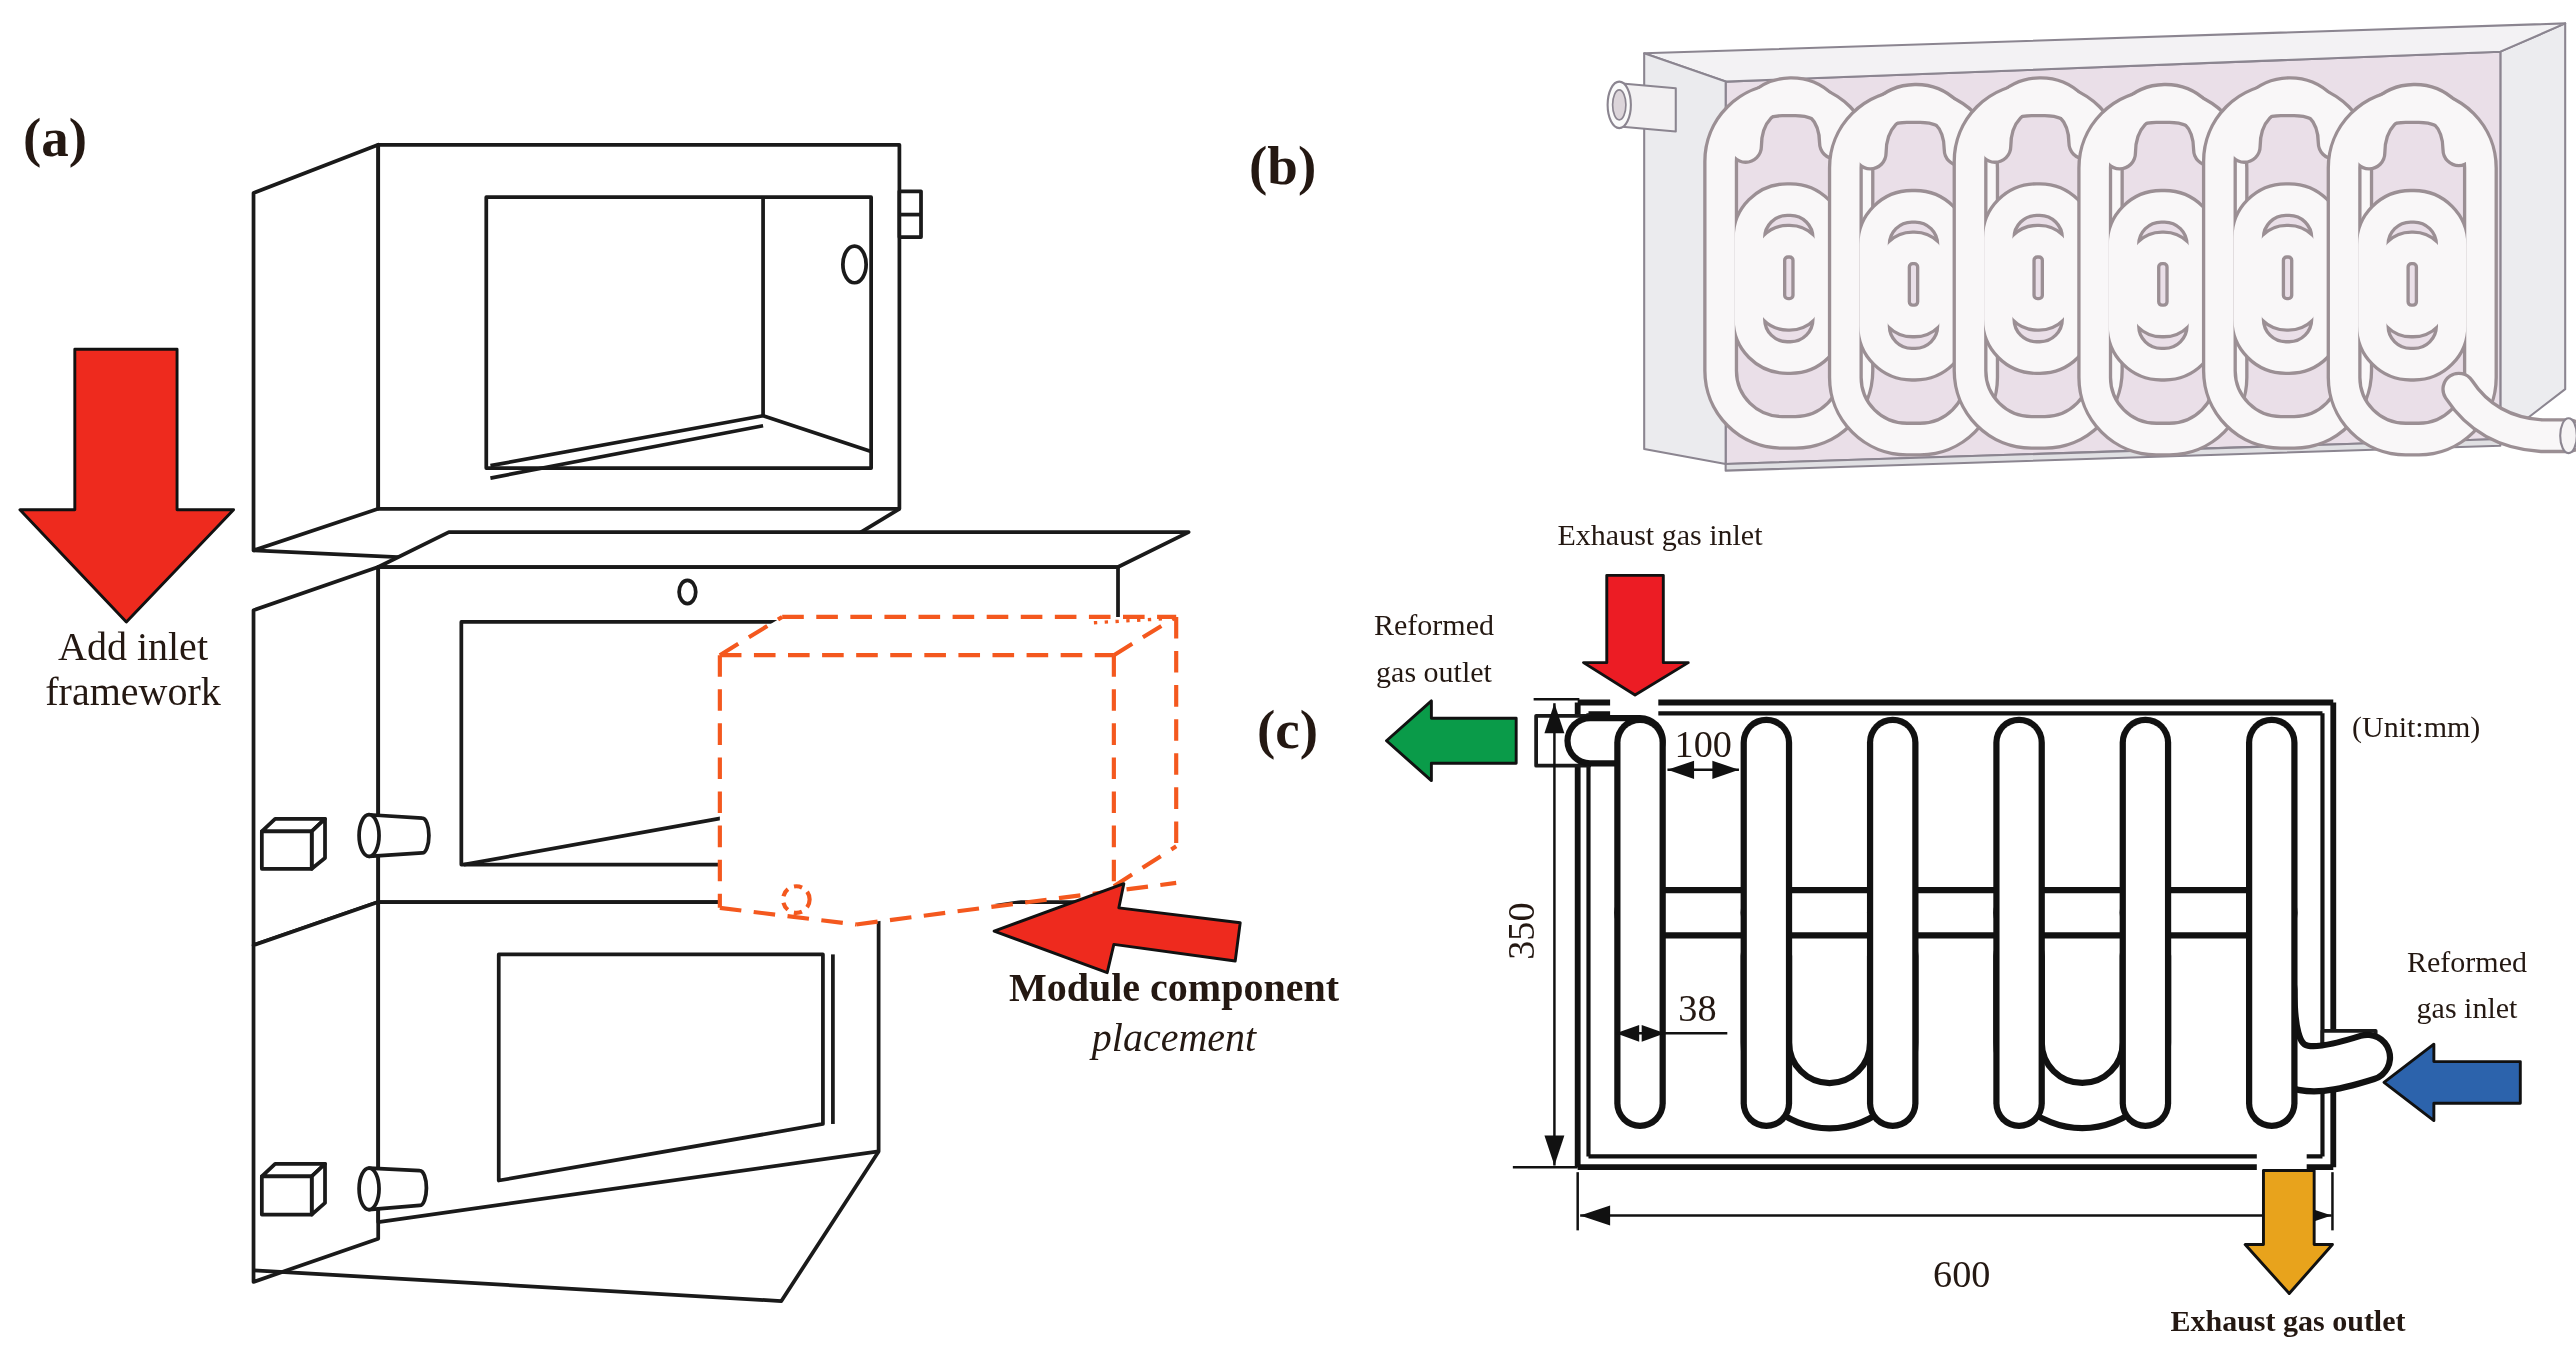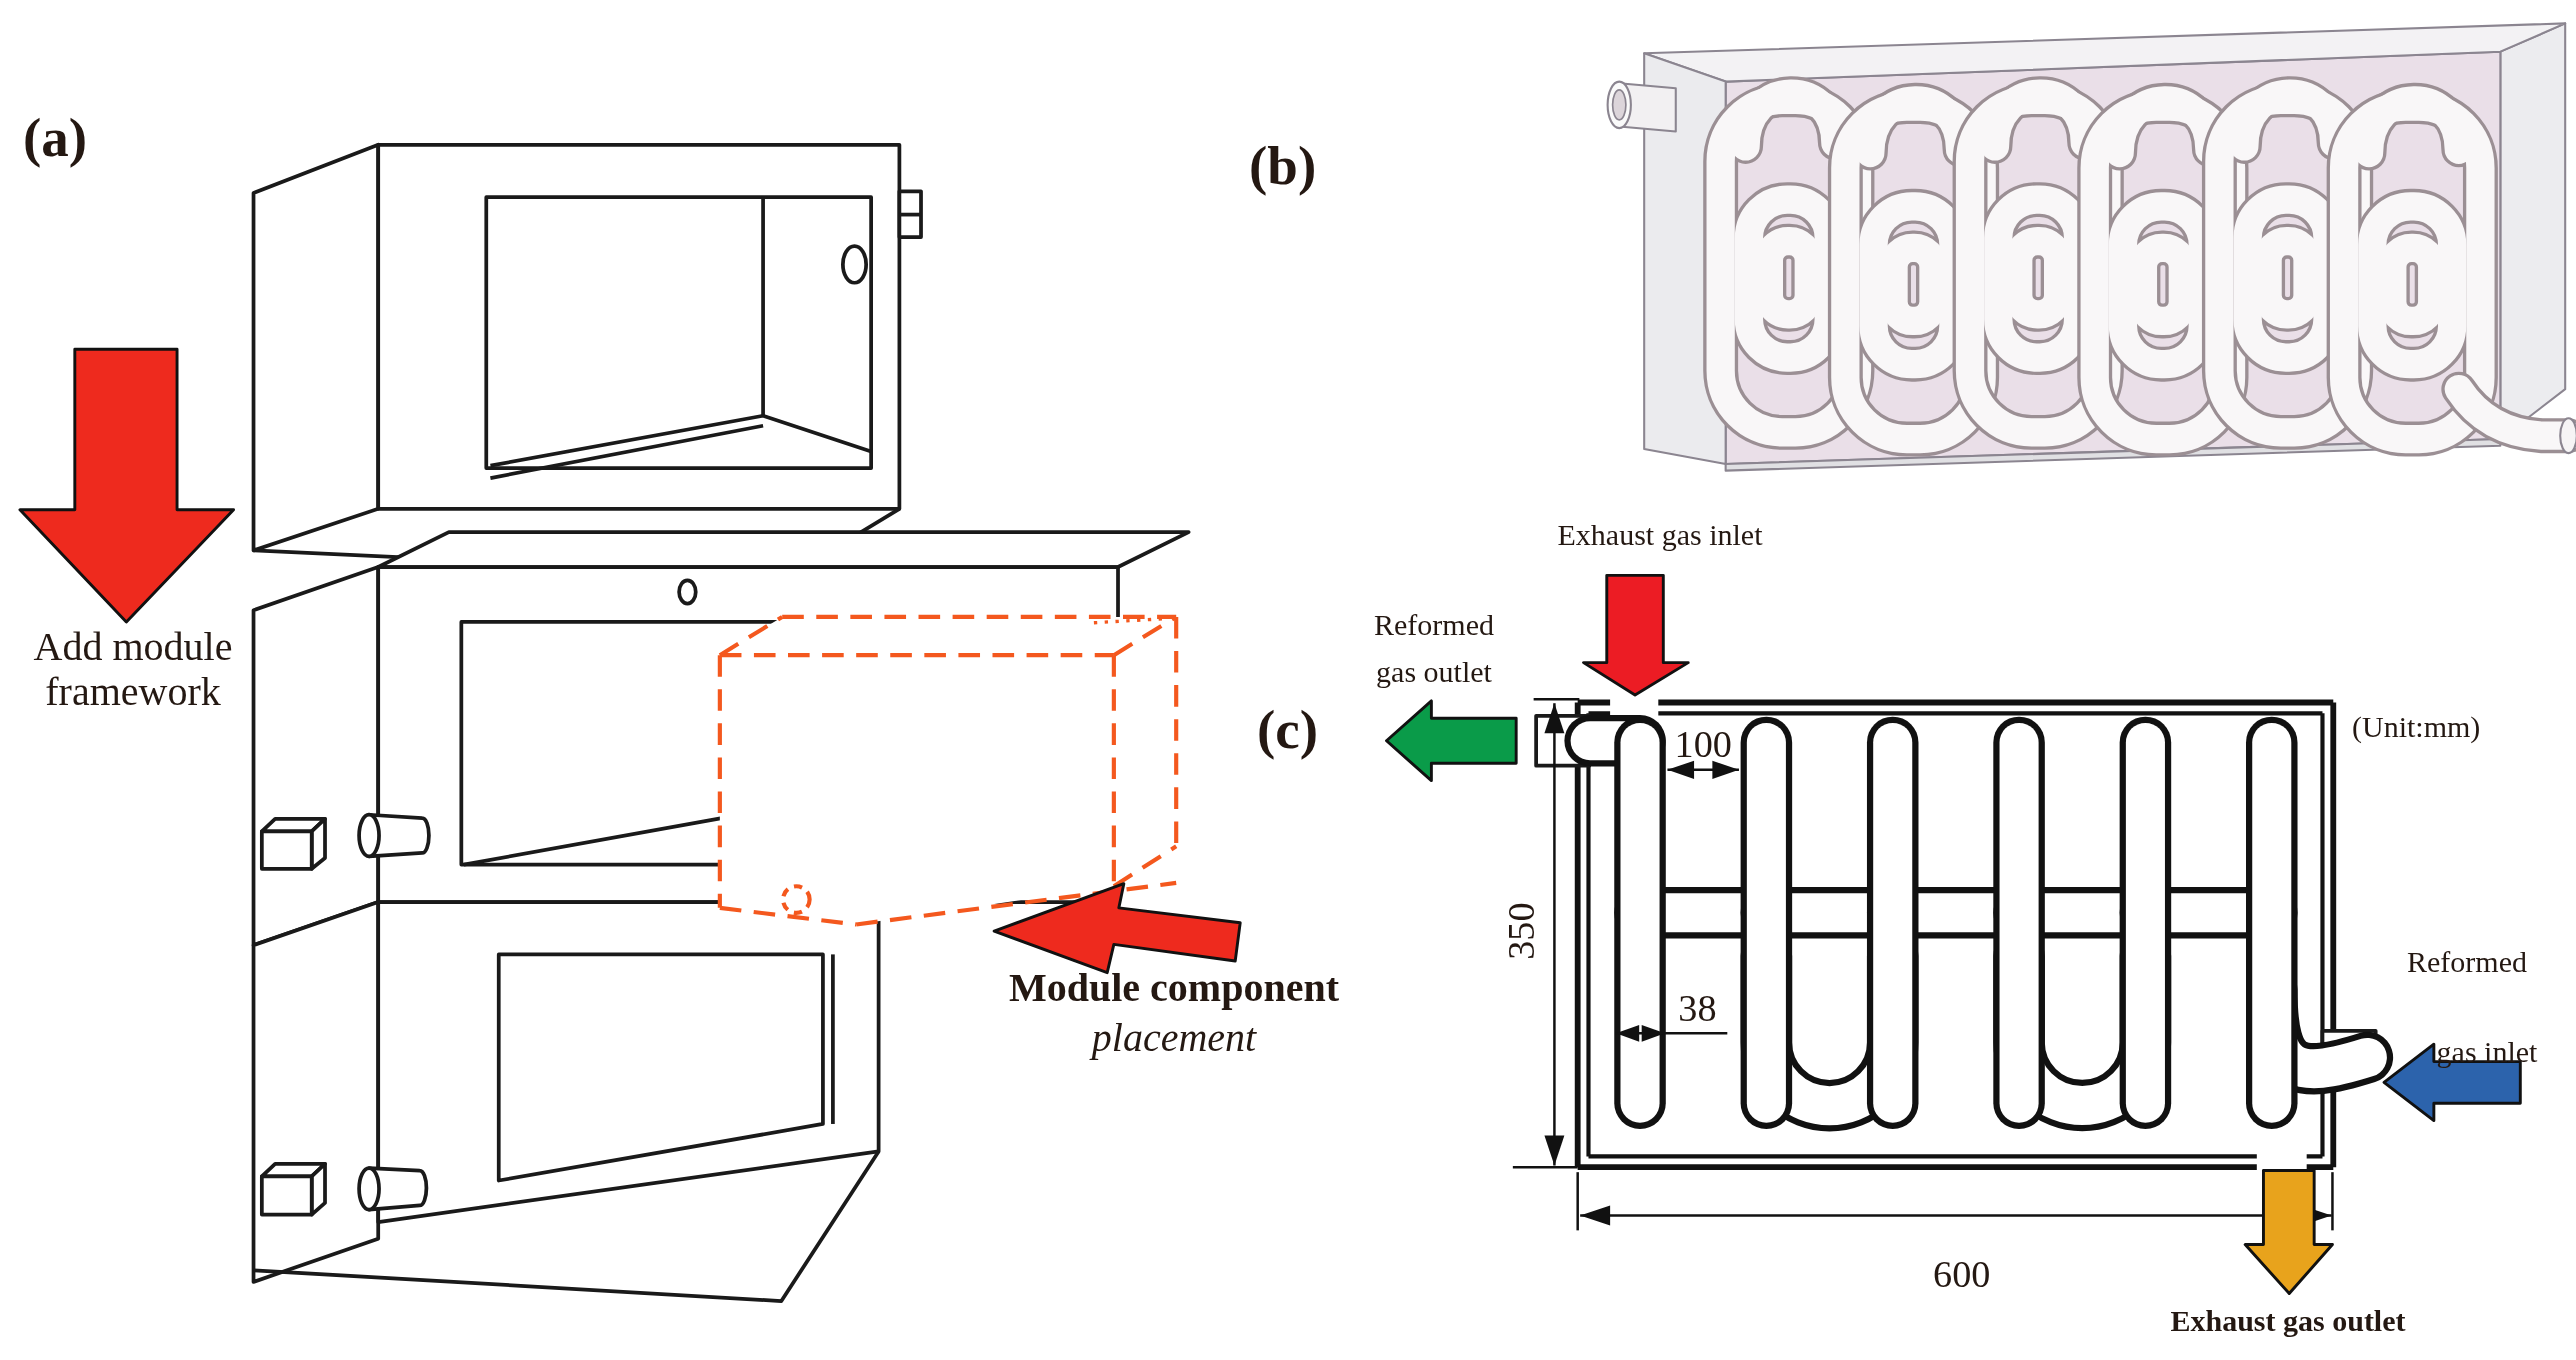--- a/index.html
+++ b/index.html
@@ -269,36 +269,36 @@
 
     <polygon class="barrow" points="1933,692 2001,692 2001,797 2031,797 1967,836 1905,797 1933,797" fill="#ec1c24"></polygon>
     <polygon class="barrow" points="1668,891 1722,843 1722,864 1824,864 1824,918 1722,918 1722,939" fill="#0a9b49"></polygon>
     <polygon class="barrow" points="2868,1302 2928,1256 2928,1277 3032,1277 3032,1327 2928,1327 2928,1348" fill="#2c63ac"></polygon>
     <polygon class="barrow" points="2723,1408 2784,1408 2784,1497 2806,1497 2754,1556 2701,1497 2723,1497" fill="#e8a31c"></polygon>
   </g>
 </svg>
 
 <div class="lbl panel-letter" style="left:23px;top:108px;">(a)</div>
 
-<div class="lbl caption ctr" style="left:133px;top:625px;">Add module</div>
+<div class="lbl caption ctr" style="left:133px;top:625px;">Add inlet</div>
 <div class="lbl caption ctr" style="left:133px;top:670px;">framework</div>
 
 <div class="lbl caption ctr" style="left:1174px;top:966px;font-weight:bold;">Module component</div>
 <div class="lbl caption ctr" style="left:1174px;top:1016px;font-style:italic;">placement</div>
 
 <div class="lbl panel-letter" style="left:1249px;top:136px;">(b)</div>
 
 <div class="lbl panel-letter" style="left:1257px;top:700px;">(c)</div>
 
 <div class="lbl flowlbl ctr" style="left:1660px;top:519px;">Exhaust gas inlet</div>
 
 <div class="lbl flowlbl ctr" style="left:1434px;top:609px;">Reformed</div>
 <div class="lbl flowlbl ctr" style="left:1434px;top:656px;">gas outlet</div>
 
 <div class="lbl flowlbl" style="left:2352px;top:711px;">(Unit:mm)</div>
 
 <div class="lbl flowlbl ctr" style="left:2467px;top:946px;">Reformed</div>
-<div class="lbl flowlbl ctr" style="left:2467px;top:1036px;margin-left:20px;">gas inlet</div>
+<div class="lbl flowlbl ctr" style="left:2467px;top:992px;">gas inlet</div>
 
 <div class="lbl flowlbl ctr" style="left:2288px;top:1305px;font-weight:bold;">Exhaust gas outlet</div>
 
 </div>
 
 
 </body></html>

